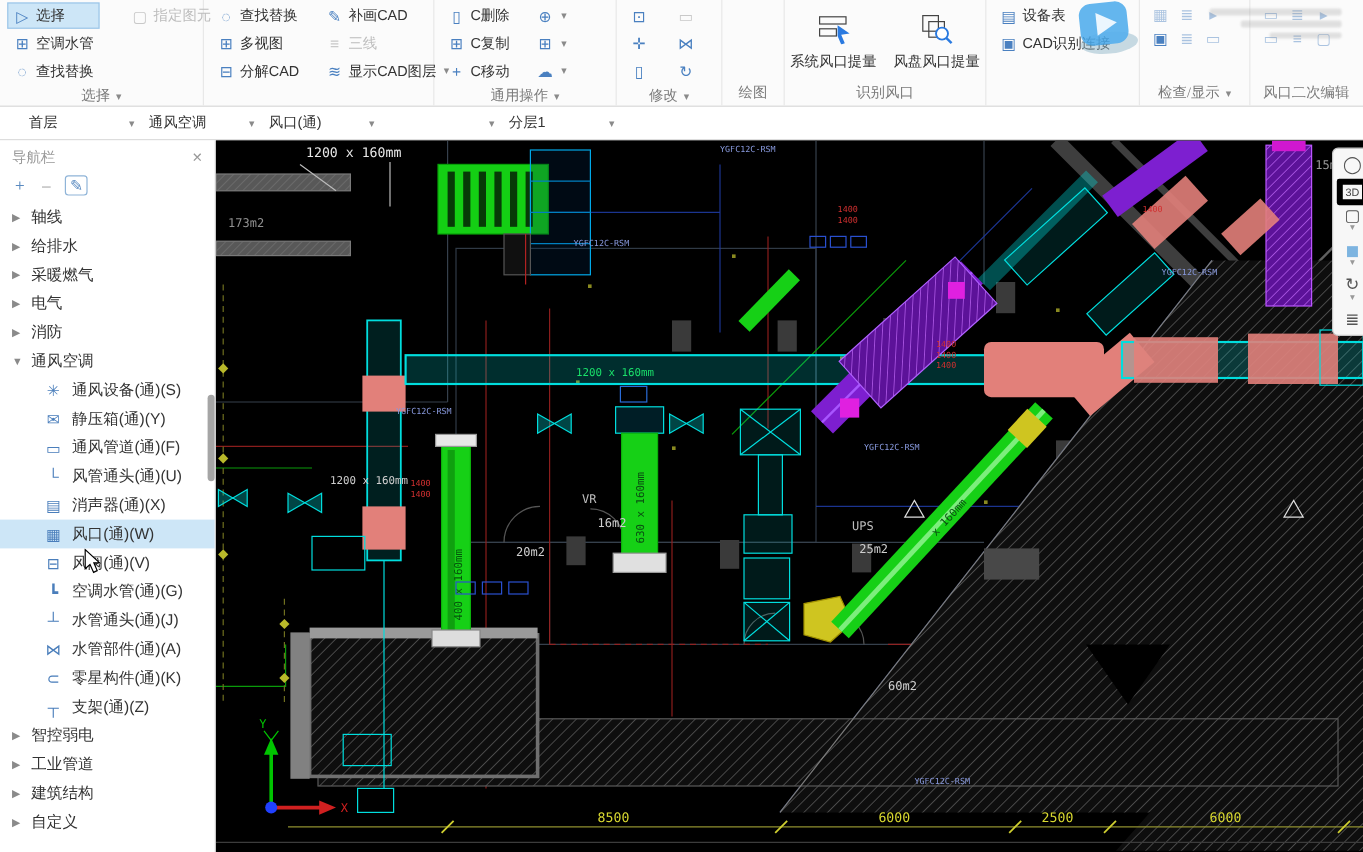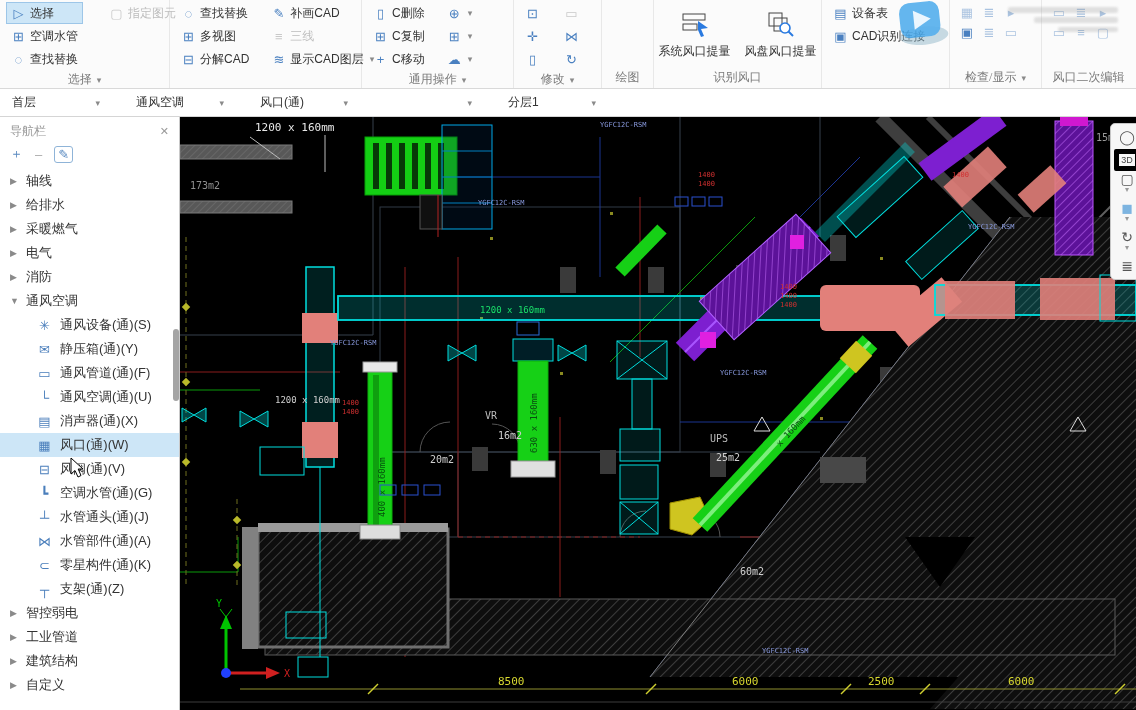--- a/index.html
+++ b/index.html
@@ -15,21 +15,21 @@
   .rbtn.sel{background:#cde6f7;border:1px solid #9dc6e8;}
   .rbtn.dis{color:#bdbdbd;}
   .ricon{color:#4a80c0;font-size:13px;width:15px;text-align:center;flex:0 0 15px;}
   .dis .ricon{color:#c9c9c9;}
   .caret{color:#8a8a8a;font-size:9px;margin-left:2px;}
   .bigbtn{display:flex;flex-direction:column;align-items:center;justify-content:center;gap:3px;padding:2px 5px;cursor:pointer;}
   .bigbtn .blabel{font-size:12px;color:#333;white-space:nowrap;}
   .faint{opacity:.45;}
   .icongrid{display:grid;grid-template-columns:22px 22px 22px;grid-auto-rows:20px;align-items:center;justify-items:center;padding-top:2px;}
   
-  .layerbar{height:27px;background:#fff;border-bottom:1px solid #d5d5d5;display:flex;align-items:center;padding-left:6px;gap:24px;}
+  .layerbar{height:27px;background:#fff;border-bottom:1px solid #d5d5d5;display:flex;align-items:center;padding-left:18px;}
   .ddl{width:88px;display:flex;align-items:center;justify-content:space-between;padding:0 6px;cursor:pointer;color:#333;}
   
   .main{display:flex;height:594px;}
   .sidebar{width:180px;background:#fff;position:relative;box-sizing:border-box;border-right:1px solid #c9c9c9;overflow:hidden;}
   .navhead{display:flex;justify-content:space-between;align-items:center;padding:6px 10px 2px 10px;color:#999;}
   .navclose{color:#999;cursor:pointer;font-size:11px;}
   .navtools{display:flex;gap:12px;padding:3px 10px 6px 10px;align-items:center;color:#5a8ac0;}
   .ntool{cursor:pointer;font-size:13px;}
   .ntool.boxed{border:1px solid #8fb4d8;border-radius:3px;padding:0 3px;}
   .tree{font-size:13px;color:#333;}
@@ -336,21 +336,21 @@
       <div class="trow tchild">
           <span class="ticon">✉</span>
           <span>静压箱(通)(Y)</span>
         </div>
       <div class="trow tchild">
           <span class="ticon">▭</span>
           <span>通风管道(通)(F)</span>
         </div>
       <div class="trow tchild">
           <span class="ticon">└</span>
-          <span>通风空调(通)(U)</span>
+          <span>风管通头(通)(U)</span>
         </div>
       <div class="trow tchild">
           <span class="ticon">▤</span>
           <span>消声器(通)(X)</span>
         </div>
       <div class="trow tchild sel">
           <span class="ticon">▦</span>
           <span>风口(通)(W)</span>
         </div>
       <div class="trow tchild">

